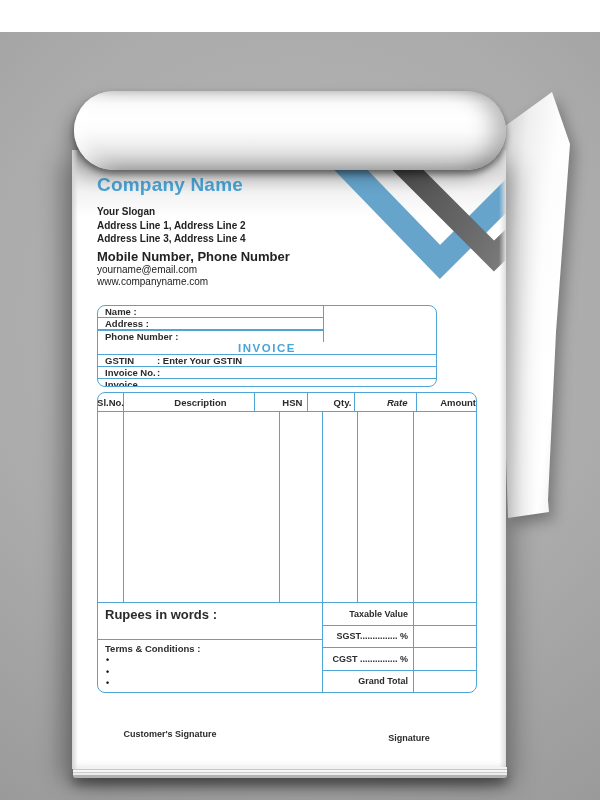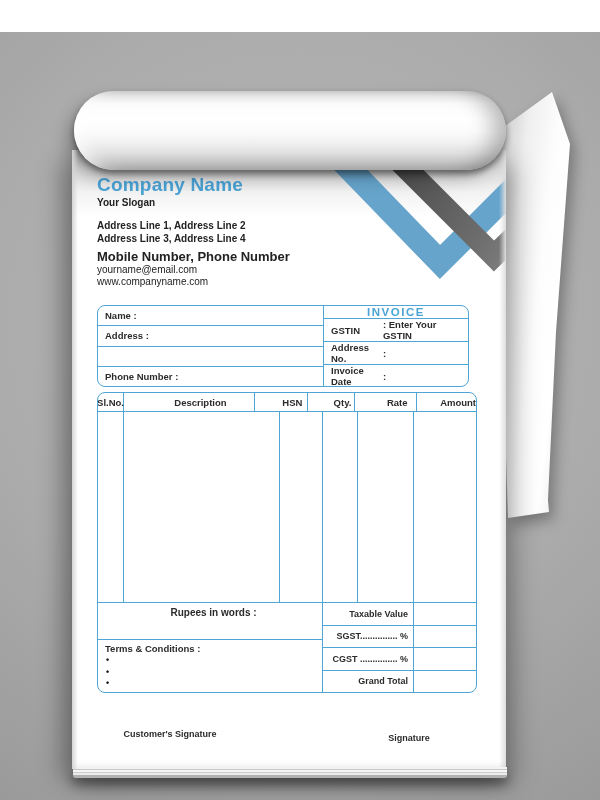--- a/index.html
+++ b/index.html
@@ -38,51 +38,51 @@
   
   .roll{
     position:absolute;left:74px;top:59px;width:432px;height:79px;border-radius:40px;
     background:linear-gradient(180deg,#d2d2d2 0%,#ededed 7%,#fbfbfb 16%,#ffffff 34%,#fbfbfb 52%,#f0f0f0 66%,#dfdfdf 79%,#c8c8c8 90%,#b1b1b1 97%,#a8a8a8 100%);
     box-shadow:0 4px 6px rgba(0,0,0,0.45), -8px 9px 16px rgba(0,0,0,0.22),
       inset -20px 0 22px -8px rgba(0,0,0,0.28), inset 16px 0 18px -8px rgba(255,255,255,0.75);
   }
   
   .hdr{position:absolute;left:25px;color:#222;}
   .company{top:24px;font-size:19px;font-weight:bold;color:#49A1D3;letter-spacing:0.2px;}
-  .slogan{top:47px;font-size:10px;font-weight:bold;}
+  .slogan{top:56px;font-size:10px;font-weight:bold;}
   .addr1{top:70px;font-size:10px;font-weight:bold;}
   .addr2{top:83px;font-size:10px;font-weight:bold;}
   .mobile{top:99px;font-size:13px;font-weight:bold;}
   .email{top:114px;font-size:10px;}
   .web{top:126px;font-size:10px;}
   
-  .info-box{position:absolute;left:25px;top:155px;width:372px;height:82px;
-    border:1.4px solid #4FA6D6;border-radius:8px;overflow:hidden;display:flex;background:#fff;box-sizing:border-box;}
+  .info-box{position:absolute;left:25px;top:155px;width:340px;height:82px;
+    border:1.4px solid #4FA6D6;border-radius:8px;overflow:hidden;display:flex;background:#fff;box-sizing:border-box;flex-direction:column;}
   .ib-col{display:flex;flex-direction:column;}
   .ib-left{width:225px;border-right:1.4px solid #4FA6D6;}
   .ib-right{flex:1;}
   .ib-row{flex:1;border-bottom:1.4px solid #4FA6D6;display:flex;align-items:center;padding-left:7px;
     font-size:9.5px;font-weight:bold;color:#2b2b2b;box-sizing:border-box;}
   .ib-row:last-child{border-bottom:none;}
   .ib-title{justify-content:center;padding-left:0;color:#49A4D7;font-size:11.5px;letter-spacing:1.5px;}
   .ib-label{display:inline-block;width:52px;}
   
   .items{position:absolute;left:25px;top:242px;width:380px;height:301px;
     border:1.4px solid #4FA6D6;border-radius:8px;overflow:hidden;display:flex;flex-direction:column;background:#fff;box-sizing:border-box;}
   .t-row{display:flex;}
   .t-head{height:18px;border-bottom:1.4px solid #4FA6D6;gap:23px;}
   .t-body{height:190px;border-bottom:1.4px solid #4FA6D6;}
   .c{border-right:1.4px solid #4FA6D6;box-sizing:border-box;display:flex;align-items:center;justify-content:center;
     font-size:9.5px;font-weight:bold;color:#2b2b2b;}
-  .c1{width:26px;}.c2{width:156px;}.c3{width:43px;}.c4{width:35px;}.c5{width:56px;}
+  .c1{width:26px;}.c2{width:156px;}.c3{width:43px;}.c4{width:35px;}.c5{width:56px;font-style:italic;}
   .c6{flex:1;border-right:none;}
   .t-foot{flex:1;display:flex;}
   .tf-left{width:225px;border-right:1.4px solid #4FA6D6;box-sizing:border-box;display:flex;flex-direction:column;}
   .tf-rupees{height:37px;border-bottom:1.4px solid #4FA6D6;box-sizing:border-box;
-    padding:4px 0 0 7px;font-size:10px;font-weight:bold;color:#2b2b2b;text-align:center;}
+    padding:4px 0 0 7px;font-size:13px;font-weight:bold;color:#2b2b2b;}
   .tf-terms{flex:1;padding:3px 0 0 7px;font-size:9.5px;font-weight:bold;color:#2b2b2b;}
   .bullets{margin:2px 0 0 1px;display:flex;flex-direction:column;gap:2.5px;font-size:9px;line-height:9px;color:#111;}
   .tf-right{flex:1;display:flex;flex-direction:column;}
   .tf-row{flex:1;display:flex;border-bottom:1.4px solid #4FA6D6;}
   .tf-row:last-child{border-bottom:none;gap:48px;}
   .tf-label{width:91px;border-right:1.4px solid #4FA6D6;box-sizing:border-box;display:flex;align-items:center;
     justify-content:flex-end;padding-right:5px;font-size:9px;font-weight:bold;color:#2b2b2b;}
   .tf-value{flex:1;}
   
   .sig{position:absolute;width:150px;text-align:center;font-size:9px;font-weight:bold;color:#2b2b2b;}
@@ -127,21 +127,21 @@
         <div class="ib-row"></div>
         <div class="ib-row">Phone Number :</div>
       </div>
       <div class="ib-col ib-right">
         <div class="ib-row ib-title">INVOICE</div>
         <div class="ib-row">
           <span class="ib-label">GSTIN</span>
           <span>:  Enter Your GSTIN</span>
         </div>
         <div class="ib-row">
-          <span class="ib-label">Address No.</span>
+          <span class="ib-label">Invoice No.</span>
           <span>:</span>
         </div>
         <div class="ib-row">
           <span class="ib-label">Invoice Date</span>
           <span>:</span>
         </div>
       </div>
     </div>
 
     <div class="items">

